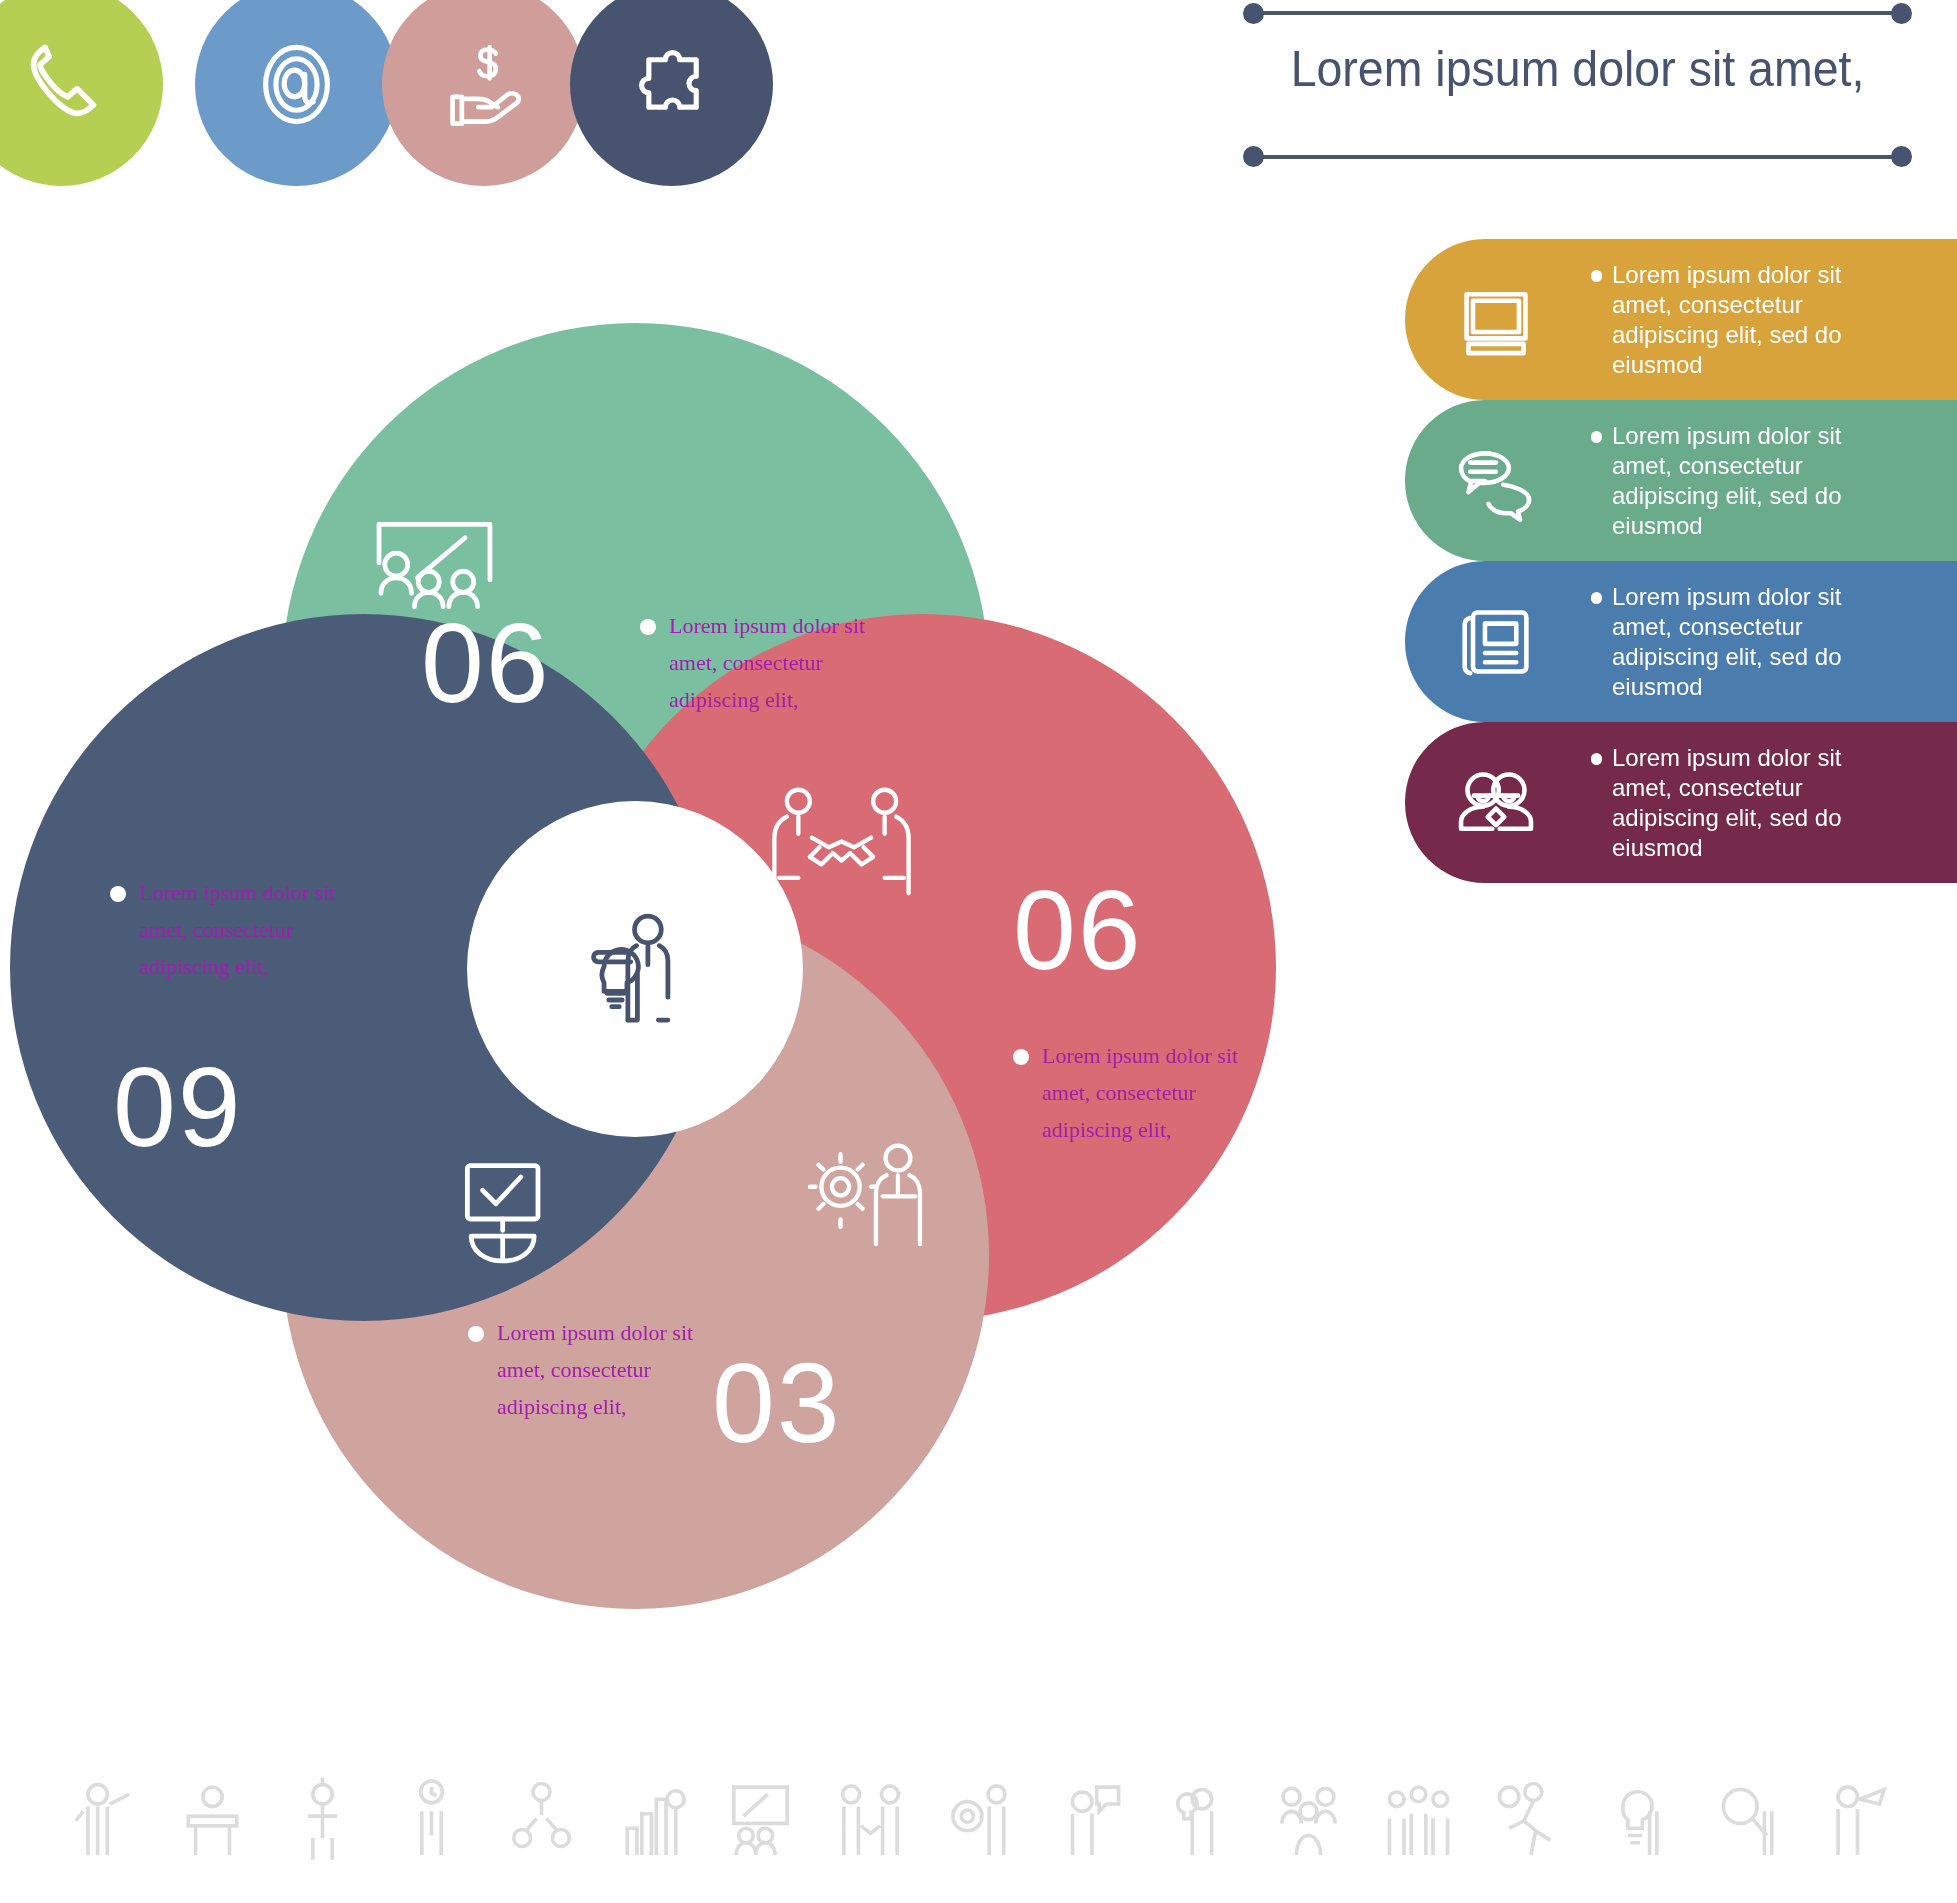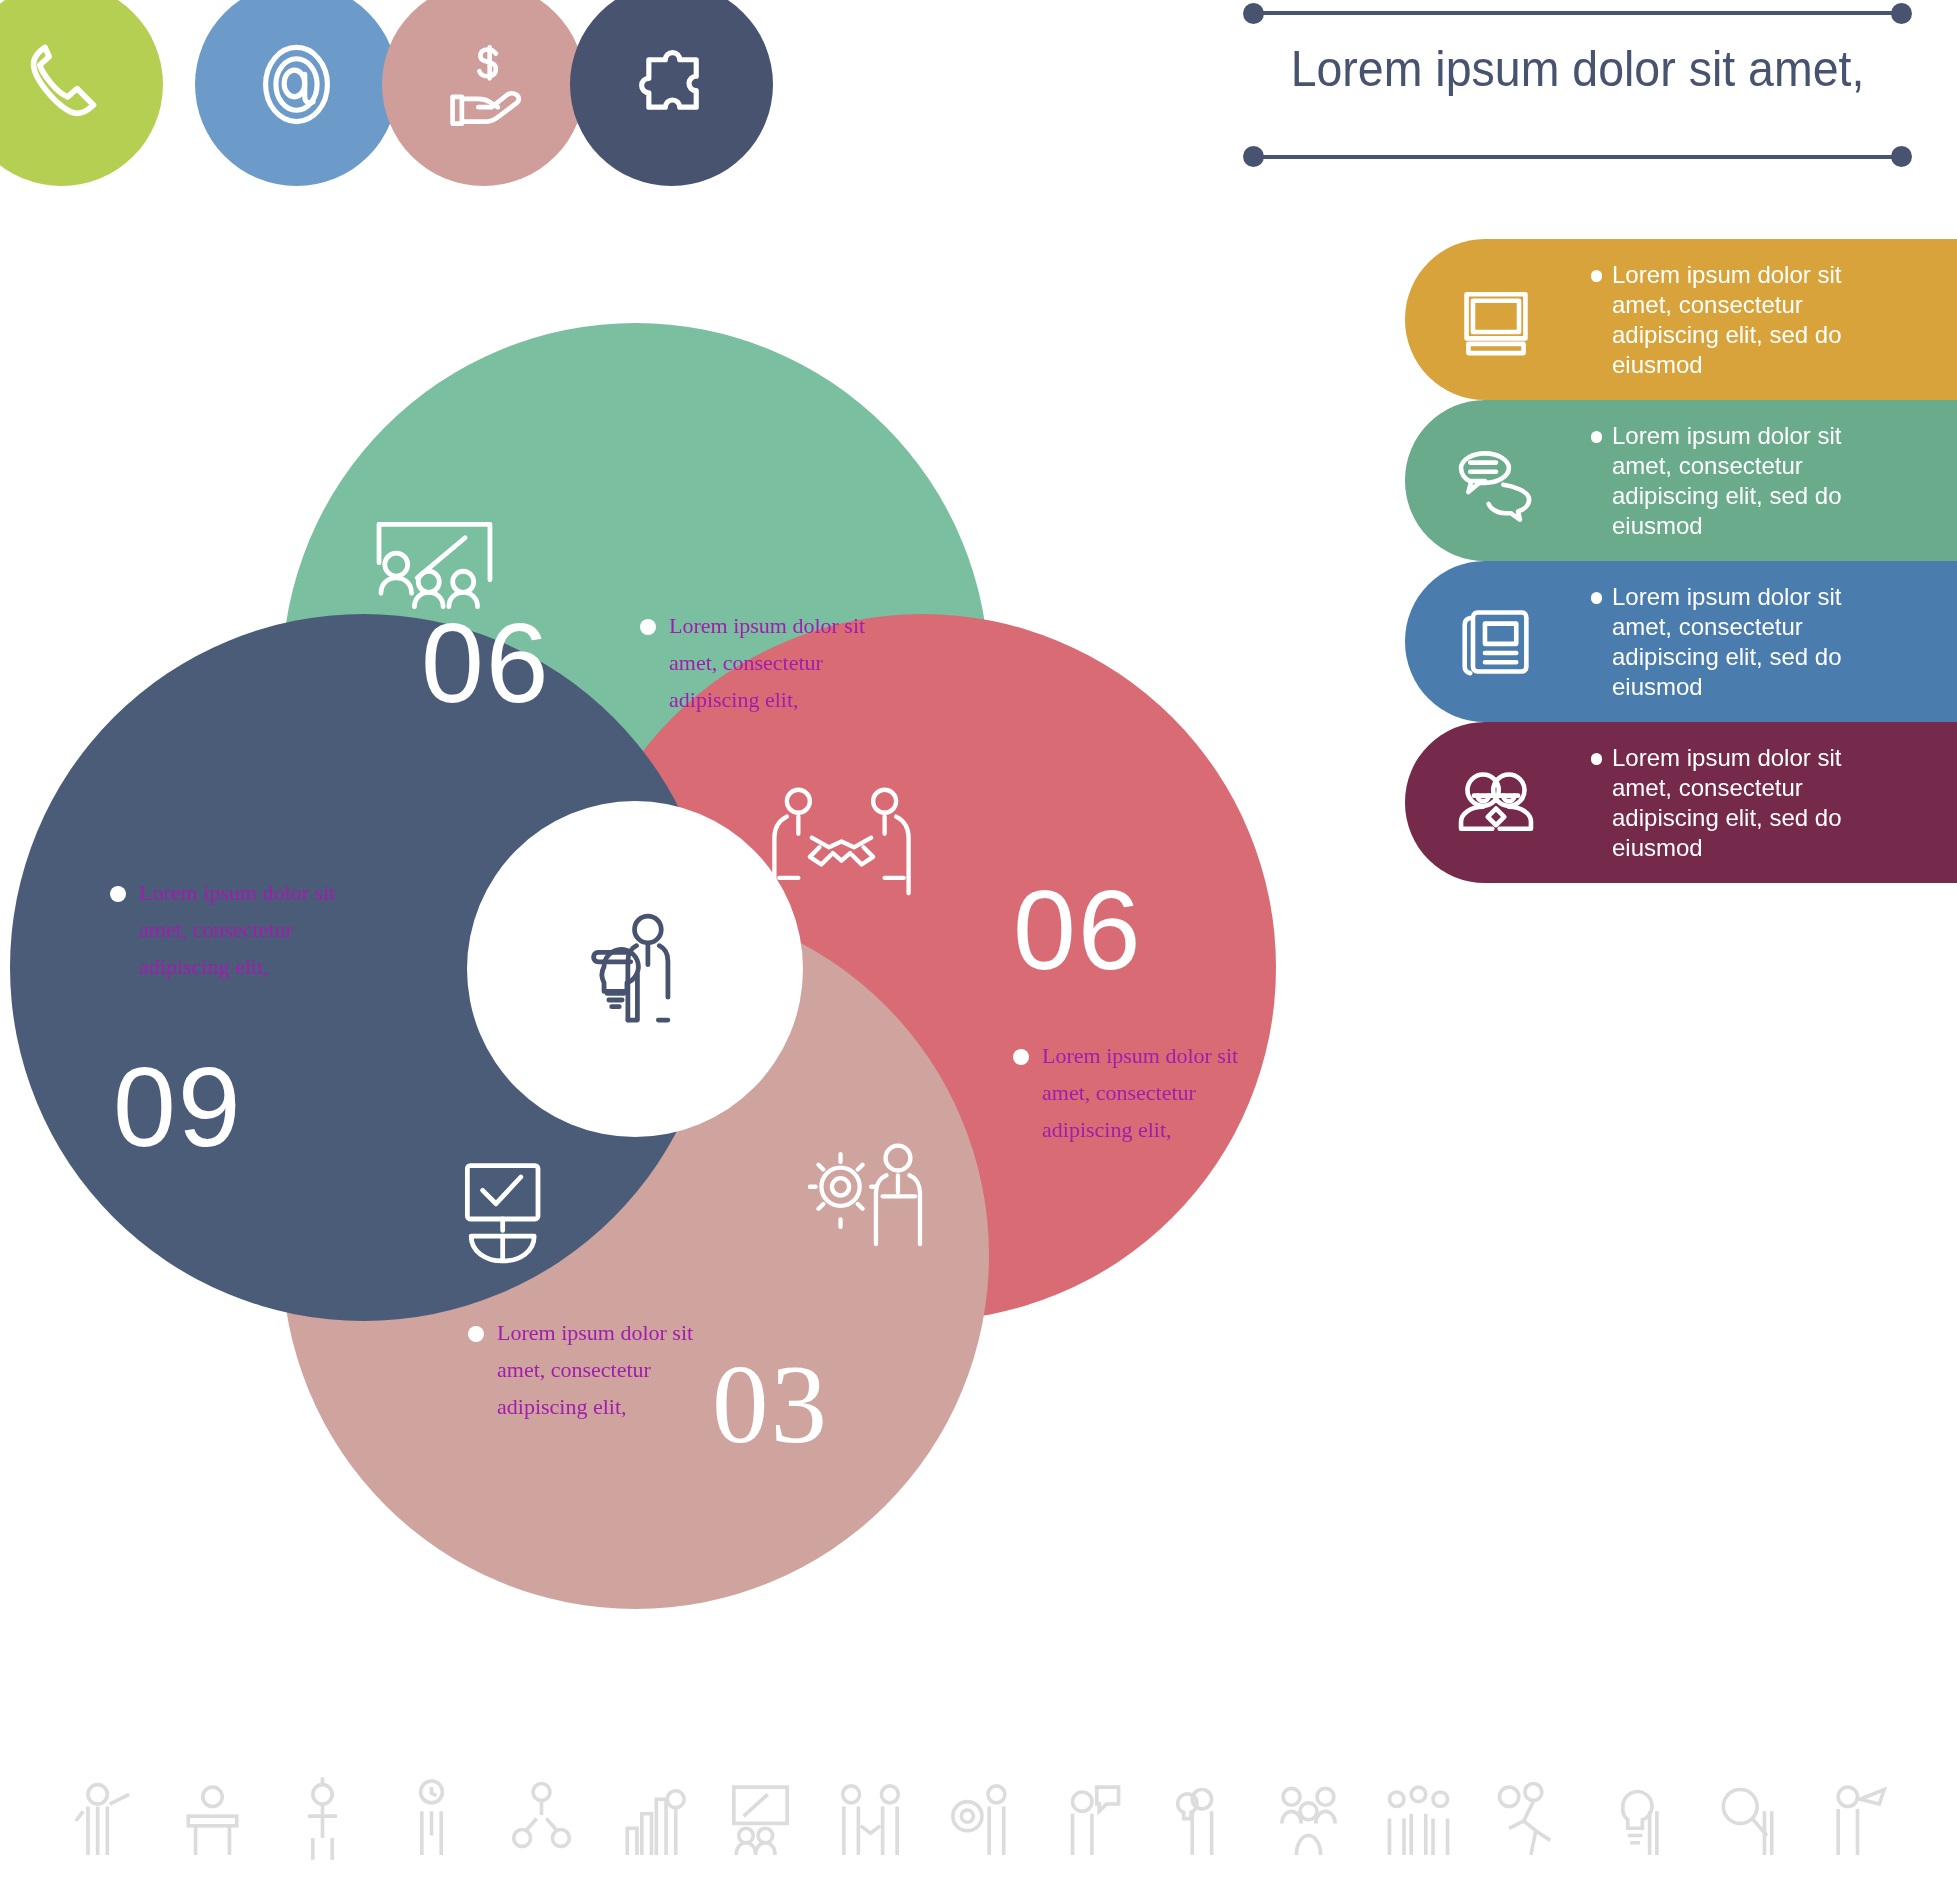--- a/index.html
+++ b/index.html
@@ -51,21 +51,21 @@
   .c03 { width: 707px; height: 707px; left: 282px; top: 606px; background:#cfa39e; }
   .c04 { width: 707px; height: 707px; left: 9.6px;  top: 318px; background:#4b5c79; }
   .center-circ { position:absolute; width: 336px; height: 336px; left: 467px; top: 505px;
       background:#ffffff; border-radius:50%; display:flex; align-items:center; justify-content:center; }
   .center-circ svg { width: 143px; height: 143px; display:block; }
 
   .num { position:absolute; color:#ffffff; font-size: 113px; line-height: 113px;
       font-family:"Liberation Sans", sans-serif; font-weight: 300; letter-spacing: 1.9px; }
   .num.n01 { left: 421px; top: 311px; }
   .num.n02 { left: 1013px; top: 578px; }
-  .num.n03 { left: 712px; top: 1051px; font-family: Liberation Serif, serif; }
+  .num.n03 { left: 712px; top: 1051px; }
   .num.n04 { left: 113px; top: 755px; }
 
   .ctext { position:absolute; color:#a21caf; font-size: 22px; line-height: 37px;
       font-family:Liberation Serif, serif; width: 239px; }
   .ctext::before { content:""; position:absolute; left:-29px; top: 11.5px; width: 16.3px; height: 16.3px;
       border-radius:50%; background:#ffffff; }
   .t01 { left: 669px; top: 311px; }
   .t02 { left: 1042px; top: 741px; }
   .t03 { left: 497px; top: 1018px; }
   .t04 { left: 139px; top: 578px; }

